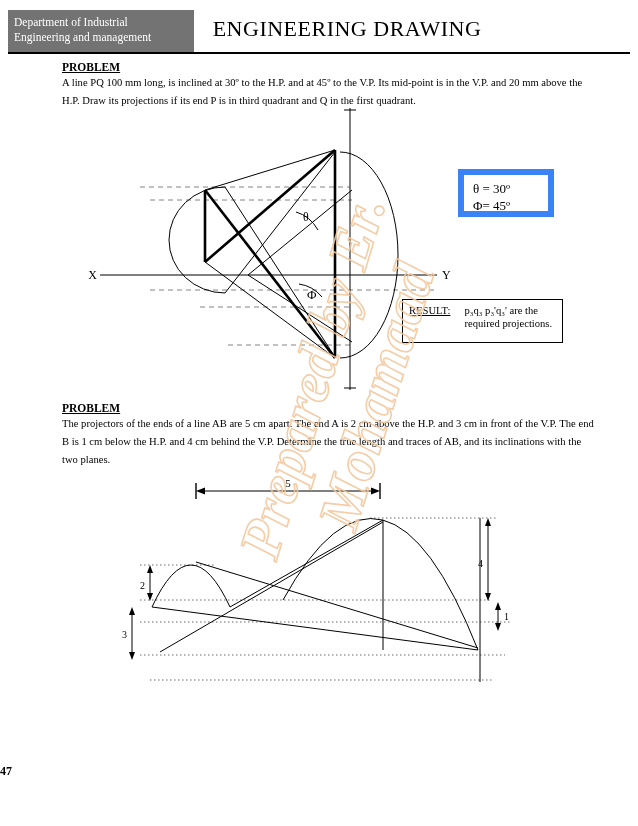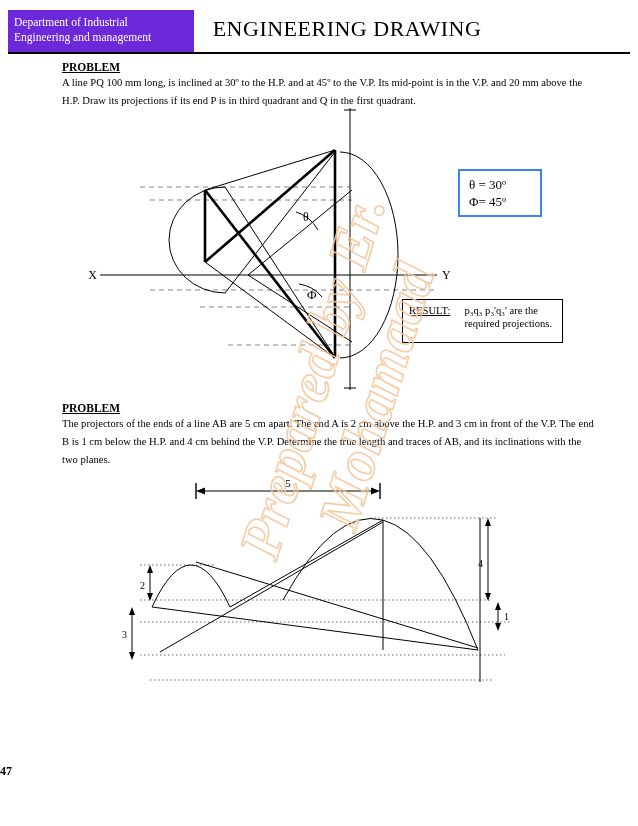--- a/index.html
+++ b/index.html
@@ -3,43 +3,43 @@
 <meta charset="utf-8">
 <style>
   * { margin:0; padding:0; box-sizing:border-box; }
   html,body { background:#ffffff; }
   .page {
     position:relative; width:638px; height:826px; background:#fff;
     overflow:hidden; font-family:"Liberation Serif", serif; color:#000;
   }
   .dept-box {
     position:absolute; left:8px; top:10px; width:186px; height:42px;
-    background:#6d28d9; color:#fff; font-size:11.5px; line-height:15px;
+    background:#737373; color:#fff; font-size:11.5px; line-height:15px;
     padding:5px 6px;
   }
   .doc-title {
     position:absolute; left:196px; top:16px; width:278px; text-align:center;
     font-size:22px; letter-spacing:0.5px; white-space:nowrap;margin-left:12px;
   }
   .header-rule { position:absolute; left:8px; top:52px; width:622px; height:2px; background:#000; }
   .problem-heading {
     position:absolute; left:62px; font-weight:bold; text-decoration:underline;
     font-size:11.5px;
   }
   .problem-body {
     position:absolute; left:62px; width:532px; font-size:10.6px; line-height:18px;
     text-align:left;
   }
   .ph1 { top:61px; } .pb1 { top:74px; }
   .ph2 { top:402px; } .pb2 { top:415px; }
   .diag1 { position:absolute; left:0; top:100px; }
   .diag2 { position:absolute; left:0; top:470px; }
   .angle-box {
-    position:absolute; left:458px; top:169px; width:84px; height:48px;
-    border:2px solid #3b82f6; padding:5px 9px; font-size:13px; line-height:17px;
+    position:absolute; left:458px; top:169px; width:96px; height:48px;
+    border:6px solid #3b82f6; padding:5px 9px; font-size:13px; line-height:17px;
   }
   .result-box {
     position:absolute; left:402px; top:299px; width:161px; min-height:44px;
     border:1px solid #000; padding:4px 6px; font-size:10.6px; line-height:13px;
     display:flex; gap:14px; align-items:flex-start;
   }
   .result-label { text-decoration:underline; white-space:nowrap; }
   .result-text { flex:1; }
   .page-number { position:absolute; left:0; top:764px; width:100%; font-size:12px;font-weight:bold; }
   .watermark {

